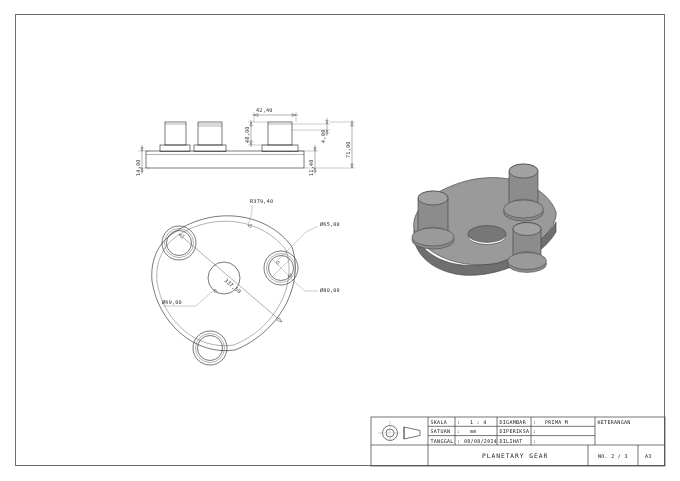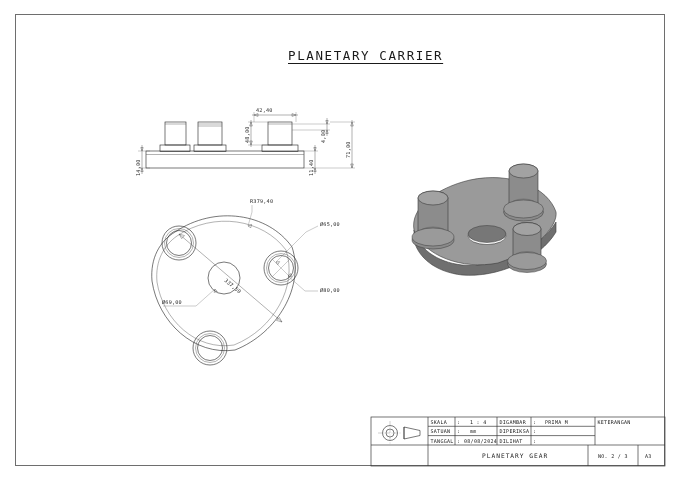--- a/index.html
+++ b/index.html
@@ -80,21 +80,20 @@
   .part-boss { fill: #a2a2a2; stroke: #3b3b3b; stroke-width: 0.6; }
   .part-hole { fill: #ffffff; stroke: #3b3b3b; stroke-width: 0.6; }
 </style>
 </head>
 <body>
 
 <div id="sheet">
 
   <div class="frame"></div>
 
-  <div class="doc-title">PLANETARY CARRIER</div>
 
   <svg class="layer" viewBox="0 0 680 481">
 
     <g>
 
       <rect class="ln" x="146" y="151" width="158" height="17"></rect>
       <line class="ln-thin" x1="146" y1="154.5" x2="304" y2="154.5"></line>
 
       <rect class="ln" x="160" y="145" width="30" height="6.5"></rect>
       <rect class="ln" x="194" y="145" width="32" height="6.5"></rect>

